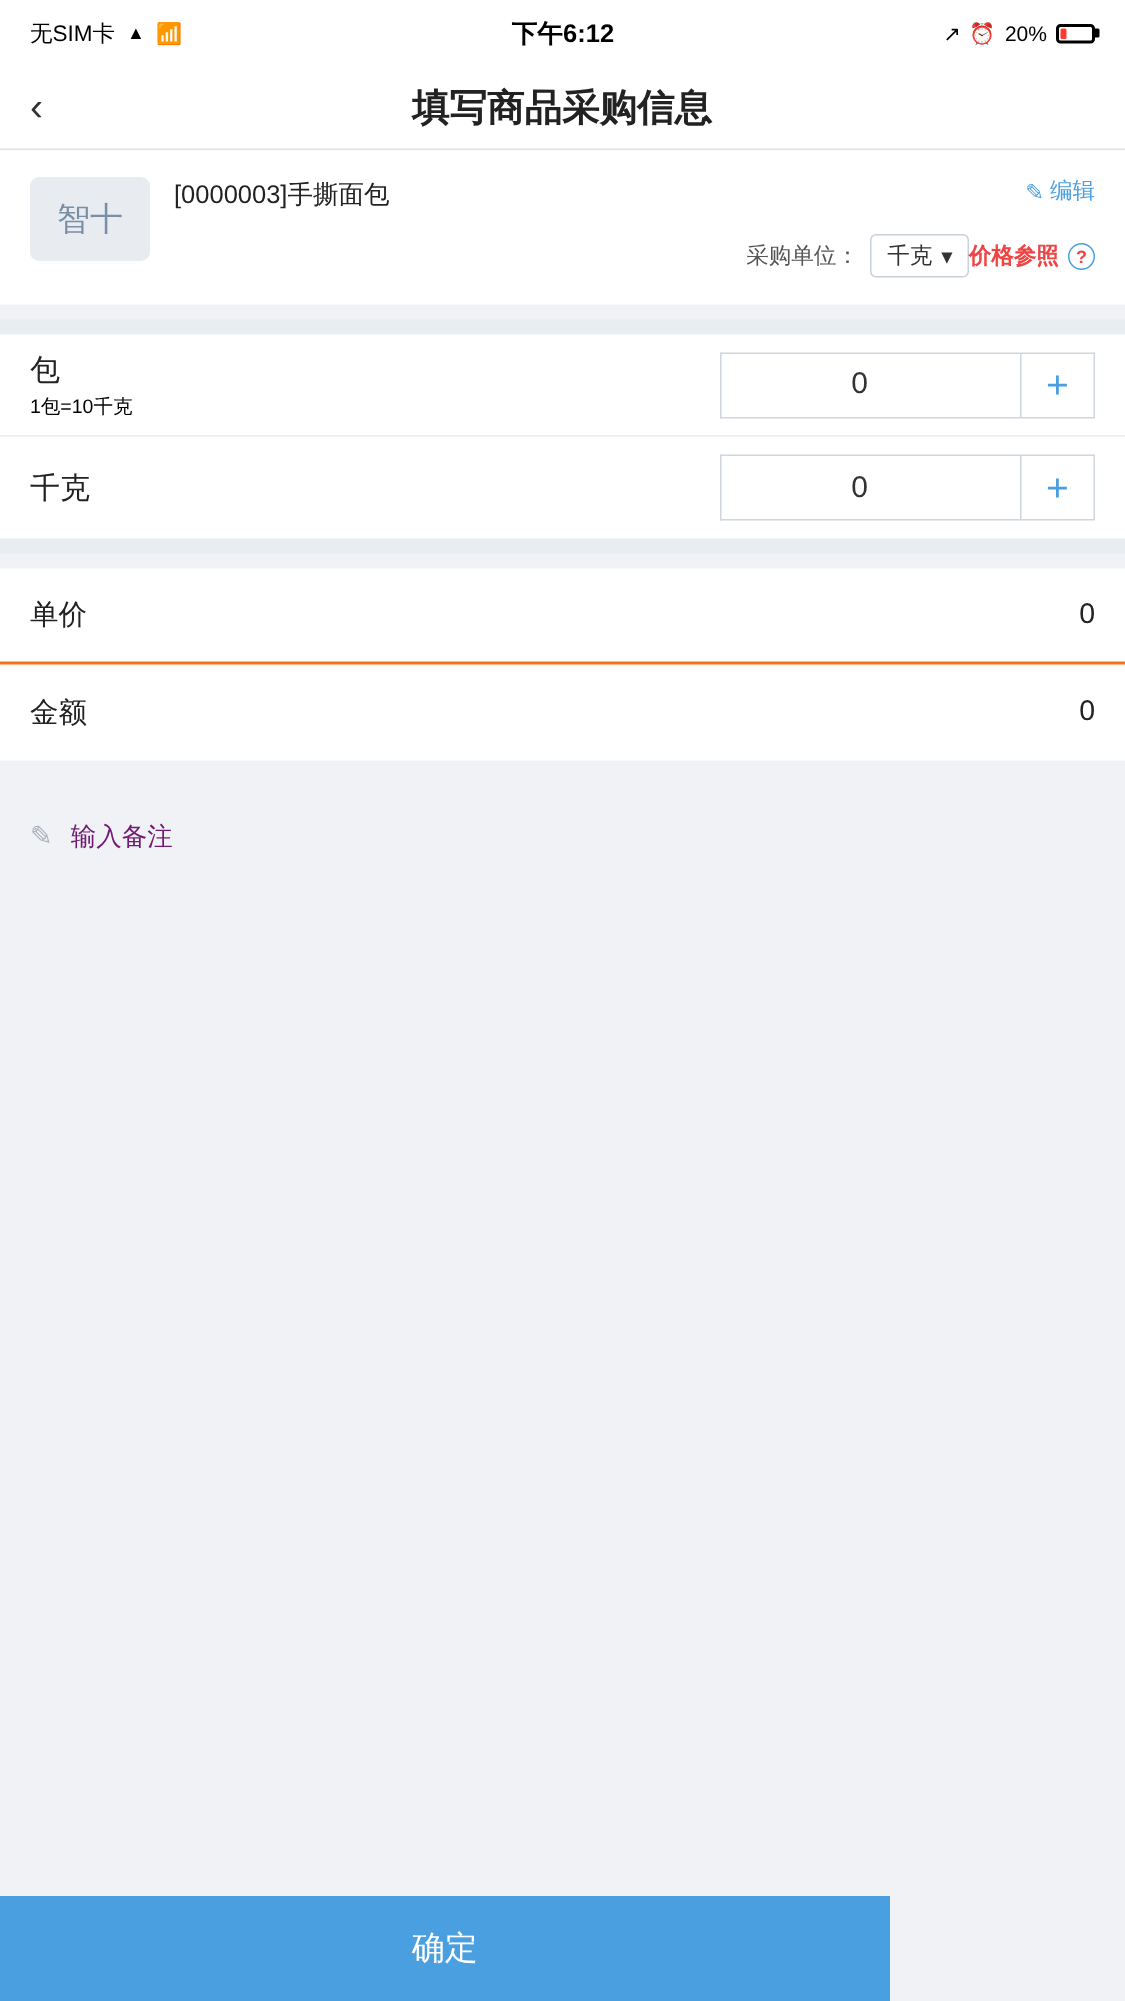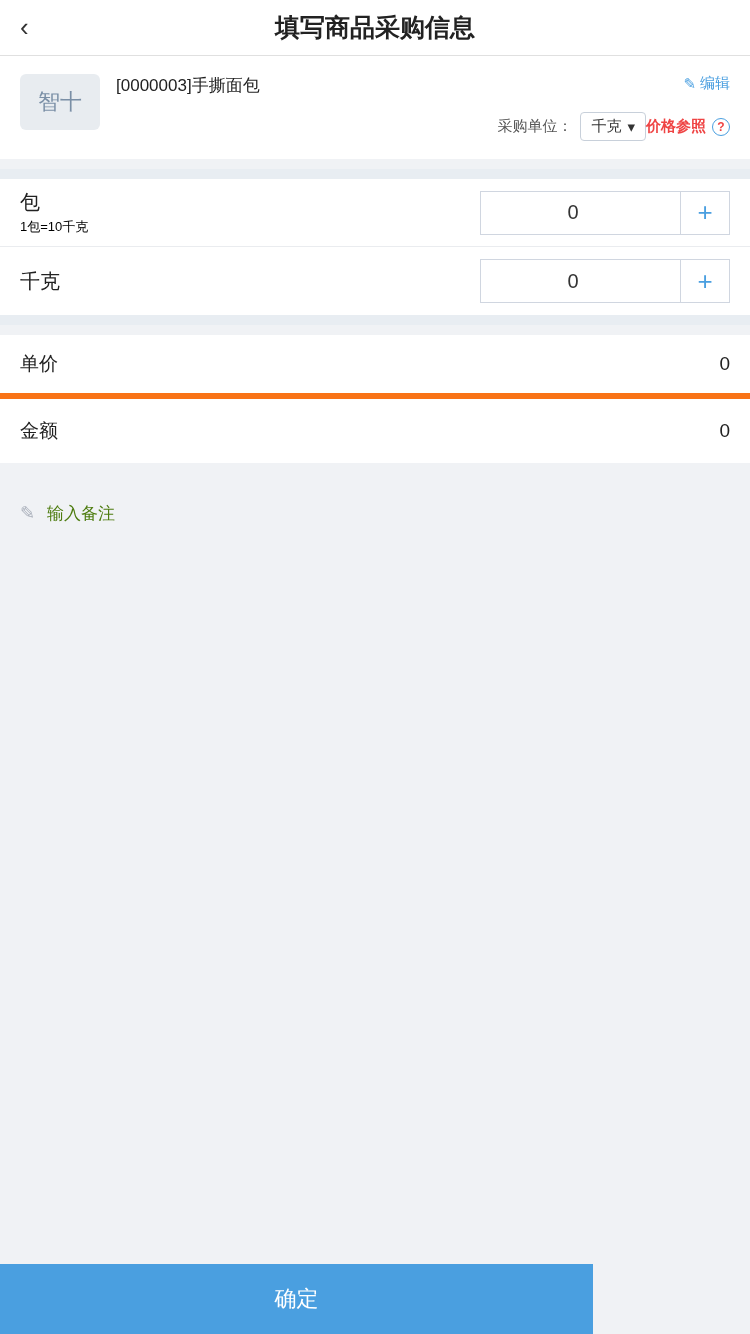--- a/index.html
+++ b/index.html
@@ -247,21 +247,21 @@
     .price-section {
       background: #fff;
       margin-top: 10px;
     }
     .price-row {
       display: flex;
       align-items: center;
       justify-content: space-between;
       padding: 0 20px;
       height: 64px;
-      border-bottom: 6px solid #f97316;
+      border-bottom: 2px solid #f97316;
     }
     .price-row:last-child { border-bottom: none; }
     .price-label {
       font-size: 19px;
       color: #222;
     }
     .price-value {
       font-size: 19px;
       color: #222;
     }
@@ -272,21 +272,21 @@
       padding: 20px;
       margin-top: 10px;
       display: flex;
       align-items: center;
       gap: 12px;
       min-height: 80px;
     }
     .note-icon { font-size: 18px; color: #aab0bb; }
     .note-placeholder {
       font-size: 17px;
-      color: #4d7c0f;
+      color: #701a75;
     }
 
     
     .empty-space {
       background: #f0f2f5;
       flex: 1;
       min-height: 200px;
     }
 
     
@@ -310,20 +310,36 @@
 
     .page-content {
       padding-bottom: 70px;
     }
   </style>
 </head>
 <body>
 
 <div class="page-content">
 
+  <div class="status-bar">
+    <div class="status-left">
+      <span>无SIM卡</span>
+      <span class="signal-icon">▲</span>
+      <span class="wifi-icon">📶</span>
+    </div>
+    <div class="status-center">下午6:12</div>
+    <div class="status-right">
+      <span>↗</span>
+      <span>⏰</span>
+      <span>20%</span>
+      <span class="battery-icon">
+        <span class="battery-fill"></span>
+      </span>
+    </div>
+  </div>
 
   <div class="nav-bar">
     <span class="nav-back">‹</span>
     <span class="nav-title">填写商品采购信息</span>
   </div>
 
   <div class="product-card">
     <div class="product-thumb">
       <div class="product-thumb-logo">智十</div>
     </div>

